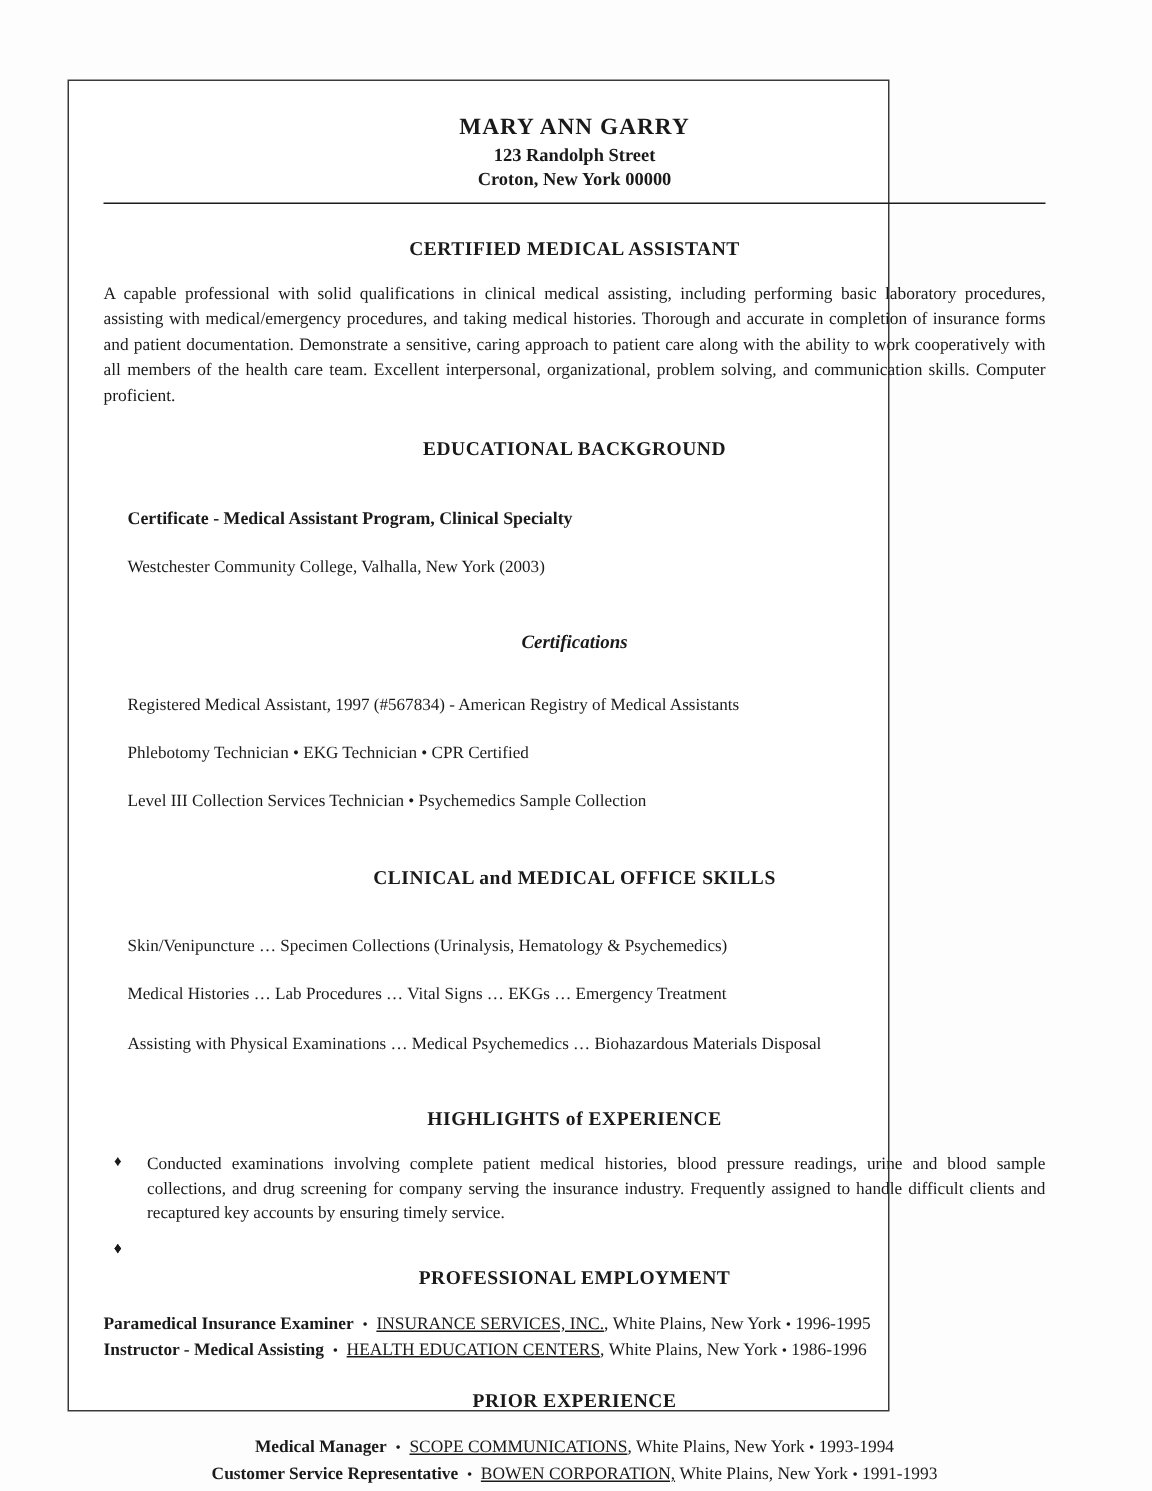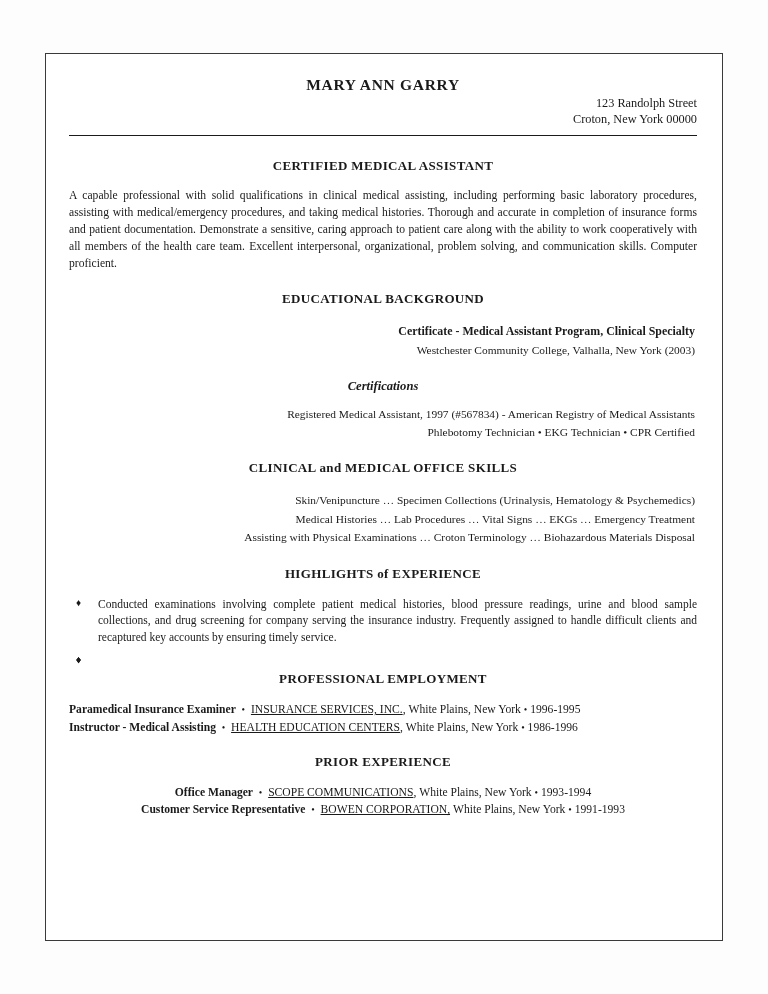--- a/index.html
+++ b/index.html
@@ -12,21 +12,21 @@
     background: #fdfdfd;
     font-family: "Liberation Serif", "DejaVu Serif", serif;
     color: #1a1a1a;
     overflow: hidden;
   }
 
   .page-sheet {
     position: absolute;
     left: 45px;
     top: 53px;
-    width: 678px;
+    width: 548px;
     height: 888px;
     background: #ffffff;
     border: 1.5px solid #3a3a3a;
     box-sizing: border-box;
   }
 
   .page-inner {
     position: absolute;
     left: 23px;
     top: 22px;
@@ -39,24 +39,23 @@
   }
   .candidate-name {
     font-size: 15.5px;
     font-weight: bold;
     letter-spacing: 0.7px;
     line-height: 1.22;
     margin: 0;
   }
   .contact-line {
     font-size: 12.3px;
-    font-weight: normal;
+    font-weight: bold;
     line-height: 1.32;
     margin: 0;
-    text-align: right;
   }
   .header-rule {
     margin: 8px 0 0 0;
     height: 0;
     border: 0;
     border-top: 1.7px solid #1b1b1b;
   }
 
   
   .section-heading {
@@ -76,24 +75,24 @@
 
   
   .summary-paragraph {
     text-align: justify;
     font-size: 11.6px;
     line-height: 1.46;
     margin: 0;
   }
 
   .centered-line {
-    text-align: right;
+    text-align: left;
     font-size: 11.4px;
     line-height: 1.44;
-    margin: 2px;
+    margin: 16px;
   }
   .centered-line.bold {
     font-weight: bold;
     font-size: 11.9px;
   }
 
   
   .bullet-list {
     margin: 0;
     padding: 0;
@@ -173,30 +172,31 @@
     <div class="centered-line">Westchester Community College, Valhalla, New York  (2003)</div>
 
     <div class="gap-lg"></div>
 
     <div class="sub-heading-italic">Certifications</div>
 
     <div class="gap-sm"></div>
 
     <div class="centered-line">Registered Medical Assistant, 1997 (#567834) - American Registry of Medical Assistants</div>
     <div class="centered-line">Phlebotomy Technician  •  EKG Technician  •  CPR Certified</div>
+    <div class="centered-line">Level III Collection Services Technician  •  Psychemedics Sample Collection</div>
 
     <div class="gap-lg"></div>
 
     <div class="section-heading">CLINICAL and MEDICAL OFFICE SKILLS</div>
 
     <div class="gap-md"></div>
 
     <div class="centered-line">Skin/Venipuncture … Specimen Collections (Urinalysis, Hematology &amp; Psychemedics)</div>
     <div class="centered-line">Medical Histories … Lab Procedures … Vital Signs … EKGs … Emergency Treatment</div>
-    <div class="centered-line">Assisting with Physical Examinations … Croton Terminology … Biohazardous Materials Disposal</div>
+    <div class="centered-line">Assisting with Physical Examinations … Medical Psychemedics … Biohazardous Materials Disposal</div>
 
     <div class="gap-lg"></div>
 
     <div class="section-heading">HIGHLIGHTS of EXPERIENCE</div>
 
     <div class="gap-md"></div>
 
     <ul class="bullet-list">
       <li class="bullet-item">
         <span class="bullet-marker">♦</span>
@@ -227,21 +227,21 @@
       <span class="job-title">Instructor - Medical Assisting</span><span>&nbsp;&nbsp;</span><span class="sep-dot">•</span><span>&nbsp;&nbsp;</span><span class="company-name">HEALTH EDUCATION CENTERS</span><span>,&nbsp;</span><span>White Plains, New York</span><span>&nbsp;</span><span class="sep-dot">•</span><span>&nbsp;</span><span>1986-1996</span>
     </div>
 
     <div class="gap-lg"></div>
 
     <div class="section-heading">PRIOR EXPERIENCE</div>
 
     <div class="gap-md"></div>
 
     <div class="employment-row">
-      <span class="job-title">Office Manager</span><span>&nbsp;&nbsp;</span><span class="sep-dot">•</span><span>&nbsp;&nbsp;</span><span class="company-name">SCOPE COMMUNICATIONS</span><span>,&nbsp;</span><span>White Plains, New York</span><span>&nbsp;</span><span class="sep-dot">•</span><span>&nbsp;</span><span>1993-1994</span>
+      <span class="job-title">Medical Manager</span><span>&nbsp;&nbsp;</span><span class="sep-dot">•</span><span>&nbsp;&nbsp;</span><span class="company-name">SCOPE COMMUNICATIONS</span><span>,&nbsp;</span><span>White Plains, New York</span><span>&nbsp;</span><span class="sep-dot">•</span><span>&nbsp;</span><span>1993-1994</span>
     </div>
 
     <div class="employment-row">
       <span class="job-title">Customer Service Representative</span><span>&nbsp;&nbsp;</span><span class="sep-dot">•</span><span>&nbsp;&nbsp;</span><span class="company-name">BOWEN CORPORATION,</span><span>&nbsp;</span><span>White Plains, New York</span><span>&nbsp;</span><span class="sep-dot">•</span><span>&nbsp;</span><span>1991-1993</span>
     </div>
 
   </div>
 </div>
 
 </body></html>

